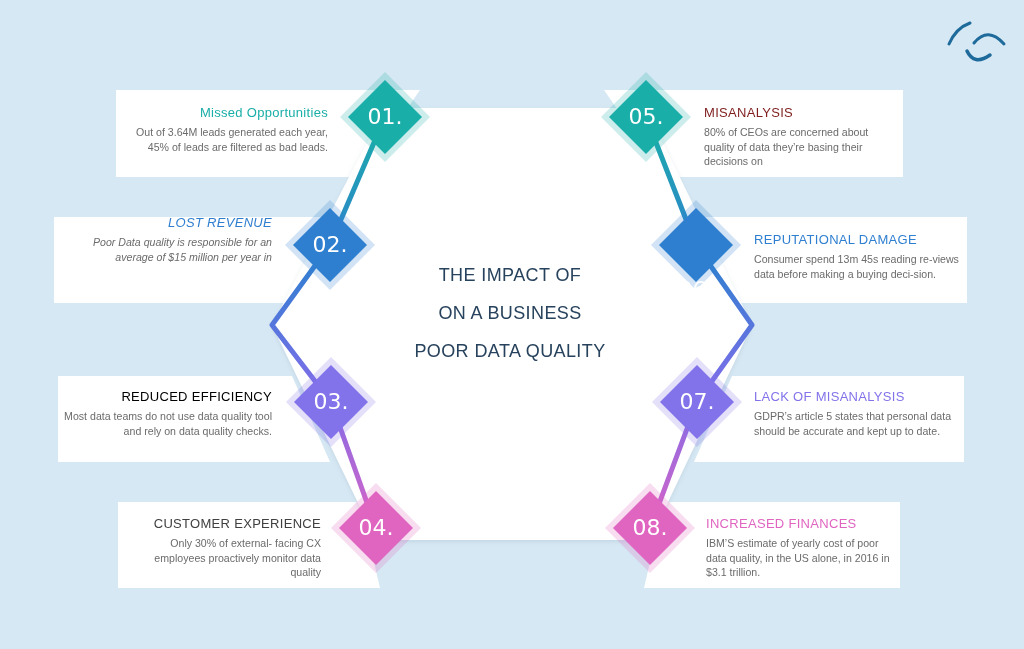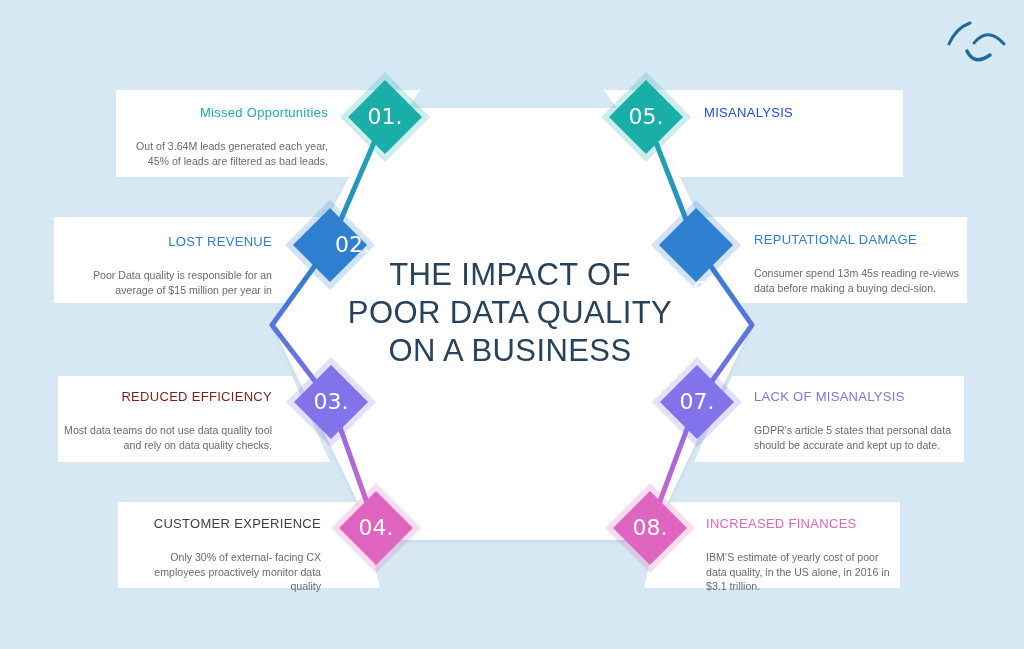--- a/index.html
+++ b/index.html
@@ -1,24 +1,24 @@
 <!DOCTYPE html>
 <html><head>
 <meta charset="utf-8">
 <style>
   html,body{margin:0;padding:0;}
   body{width:1024px;height:649px;position:relative;overflow:hidden;background:#d6e8f3;font-family:"Liberation Sans","DejaVu Sans",sans-serif;}
   #art{position:absolute;left:0;top:0;width:1024px;height:649px;}
   .txt{position:absolute;}
   .card-title{font-size:13px;letter-spacing:0.3px;line-height:17px;white-space:nowrap;}
-  .card-body{font-size:10.6px;color:#6b6b6b;line-height:14.5px;margin-top:18px;}
+  .card-body{font-size:10.6px;color:#6b6b6b;line-height:14.5px;margin-top:4px;}
   .left .card-title,.left .card-body{text-align:right;}
   .right .card-title,.right .card-body{text-align:left;}
   .num{position:absolute;width:80px;height:40px;margin-left:-40px;margin-top:-20px;text-align:center;line-height:40px;color:#fff;font-weight:normal;font-size:22px;font-family:"DejaVu Sans","Liberation Sans",sans-serif;}
-  #center-title{position:absolute;left:330px;top:256px;width:360px;text-align:center;color:#27425c;font-size:31px;line-height:38px;letter-spacing:0.4px;}
+  #center-title{position:absolute;left:330px;top:256px;width:360px;text-align:center;color:#27425c;font-size:18px;line-height:38px;letter-spacing:0.4px;}
   #logo{position:absolute;left:944px;top:18px;width:66px;height:48px;}
 </style>
 </head>
 <body>
 
 <svg id="art" viewBox="0 0 1024 649" xmlns="http://www.w3.org/2000/svg">
   <defs>
     <linearGradient id="lineGrad" x1="0" y1="0" x2="0" y2="1">
       <stop offset="0" stop-color="#1aaea8"></stop>
       <stop offset="0.35" stop-color="#2f7fd0"></stop>
@@ -85,52 +85,53 @@
 </svg>
 
 <svg id="logo" viewBox="0 0 66 48" xmlns="http://www.w3.org/2000/svg">
   <path d="M5,26 Q12,10 26,5" stroke="#1d6a9b" stroke-width="3" fill="none" stroke-linecap="round"></path>
   <path d="M30,25 Q44,8 60,26" stroke="#1d6a9b" stroke-width="3" fill="none" stroke-linecap="round"></path>
   <path d="M23,33 Q30,48 46,37" stroke="#1d6a9b" stroke-width="3.5" fill="none" stroke-linecap="round"></path>
 </svg>
 
 <div id="center-title">
   <div>THE IMPACT OF</div>
+  <div>ON A BUSINESS</div>
   <div>POOR DATA QUALITY</div>
-  <div>ON A BUSINESS</div>
 </div>
 
 <div class="num" style="left:385px;top:117px;">01.</div>
-<div class="num" style="left:330px;top:245px;text-align:right;">02.</div>
+<div class="num" style="left:330px;top:245px;">02.</div>
 <div class="num" style="left:331px;top:402px;">03.</div>
 <div class="num" style="left:376px;top:528px;">04.</div>
 <div class="num" style="left:646px;top:117px;">05.</div>
 <div class="num" style="left:696px;top:245px;margin-top:25px;">06.</div>
 <div class="num" style="left:697px;top:402px;">07.</div>
 <div class="num" style="left:650px;top:528px;">08.</div>
 
 <div class="txt left" style="left:120px;top:104px;width:208px;">
   <div class="card-title" style="color:#1aaea8;text-transform:none;">Missed Opportunities</div>
   <div class="card-body">Out of 3.64M  leads generated each year, 45% of  leads are filtered as bad leads.</div>
 </div>
-<div class="txt left" style="left:58px;top:233px;width:214px;">
+<div class="txt left" style="left:58px;top:214px;width:214px;font-style:italic;">
   <div class="card-title" style="color:#2f7fd0;">LOST REVENUE</div>
   <div class="card-body">Poor Data quality is responsible for an average of $15 million per year in</div>
 </div>
 <div class="txt left" style="left:64px;top:388px;width:208px;">
-  <div class="card-title" style="color:#7f1d1d;">REDUCED EFFICIENCY</div>
+  <div class="card-title" style="color:#000000;">REDUCED EFFICIENCY</div>
   <div class="card-body">Most data teams do not use data quality tool and rely on data quality checks.</div>
 </div>
 <div class="txt left" style="left:124px;top:515px;width:197px;">
   <div class="card-title" style="color:#404040;">CUSTOMER EXPERIENCE</div>
   <div class="card-body">Only 30% of external- facing CX employees proactively monitor data quality</div>
 </div>
 
 <div class="txt right" style="left:704px;top:104px;width:190px;">
-  <div class="card-title" style="color:#1d4ed8;">MISANALYSIS</div>
+  <div class="card-title" style="color:#7f1d1d;">MISANALYSIS</div>
+  <div class="card-body">80% of CEOs  are concerned about quality of data they’re basing their decisions on</div>
 </div>
 <div class="txt right" style="left:754px;top:231px;width:205px;">
   <div class="card-title" style="color:#2f7fd0;">REPUTATIONAL DAMAGE</div>
   <div class="card-body">Consumer spend 13m 45s reading re-views data before making a buying deci-sion.</div>
 </div>
 <div class="txt right" style="left:754px;top:388px;width:205px;">
   <div class="card-title" style="color:#8273ea;">LACK OF MISANALYSIS</div>
   <div class="card-body">GDPR’s article 5 states that personal data should be accurate and kept up to date.</div>
 </div>
 <div class="txt right" style="left:706px;top:515px;width:188px;">

